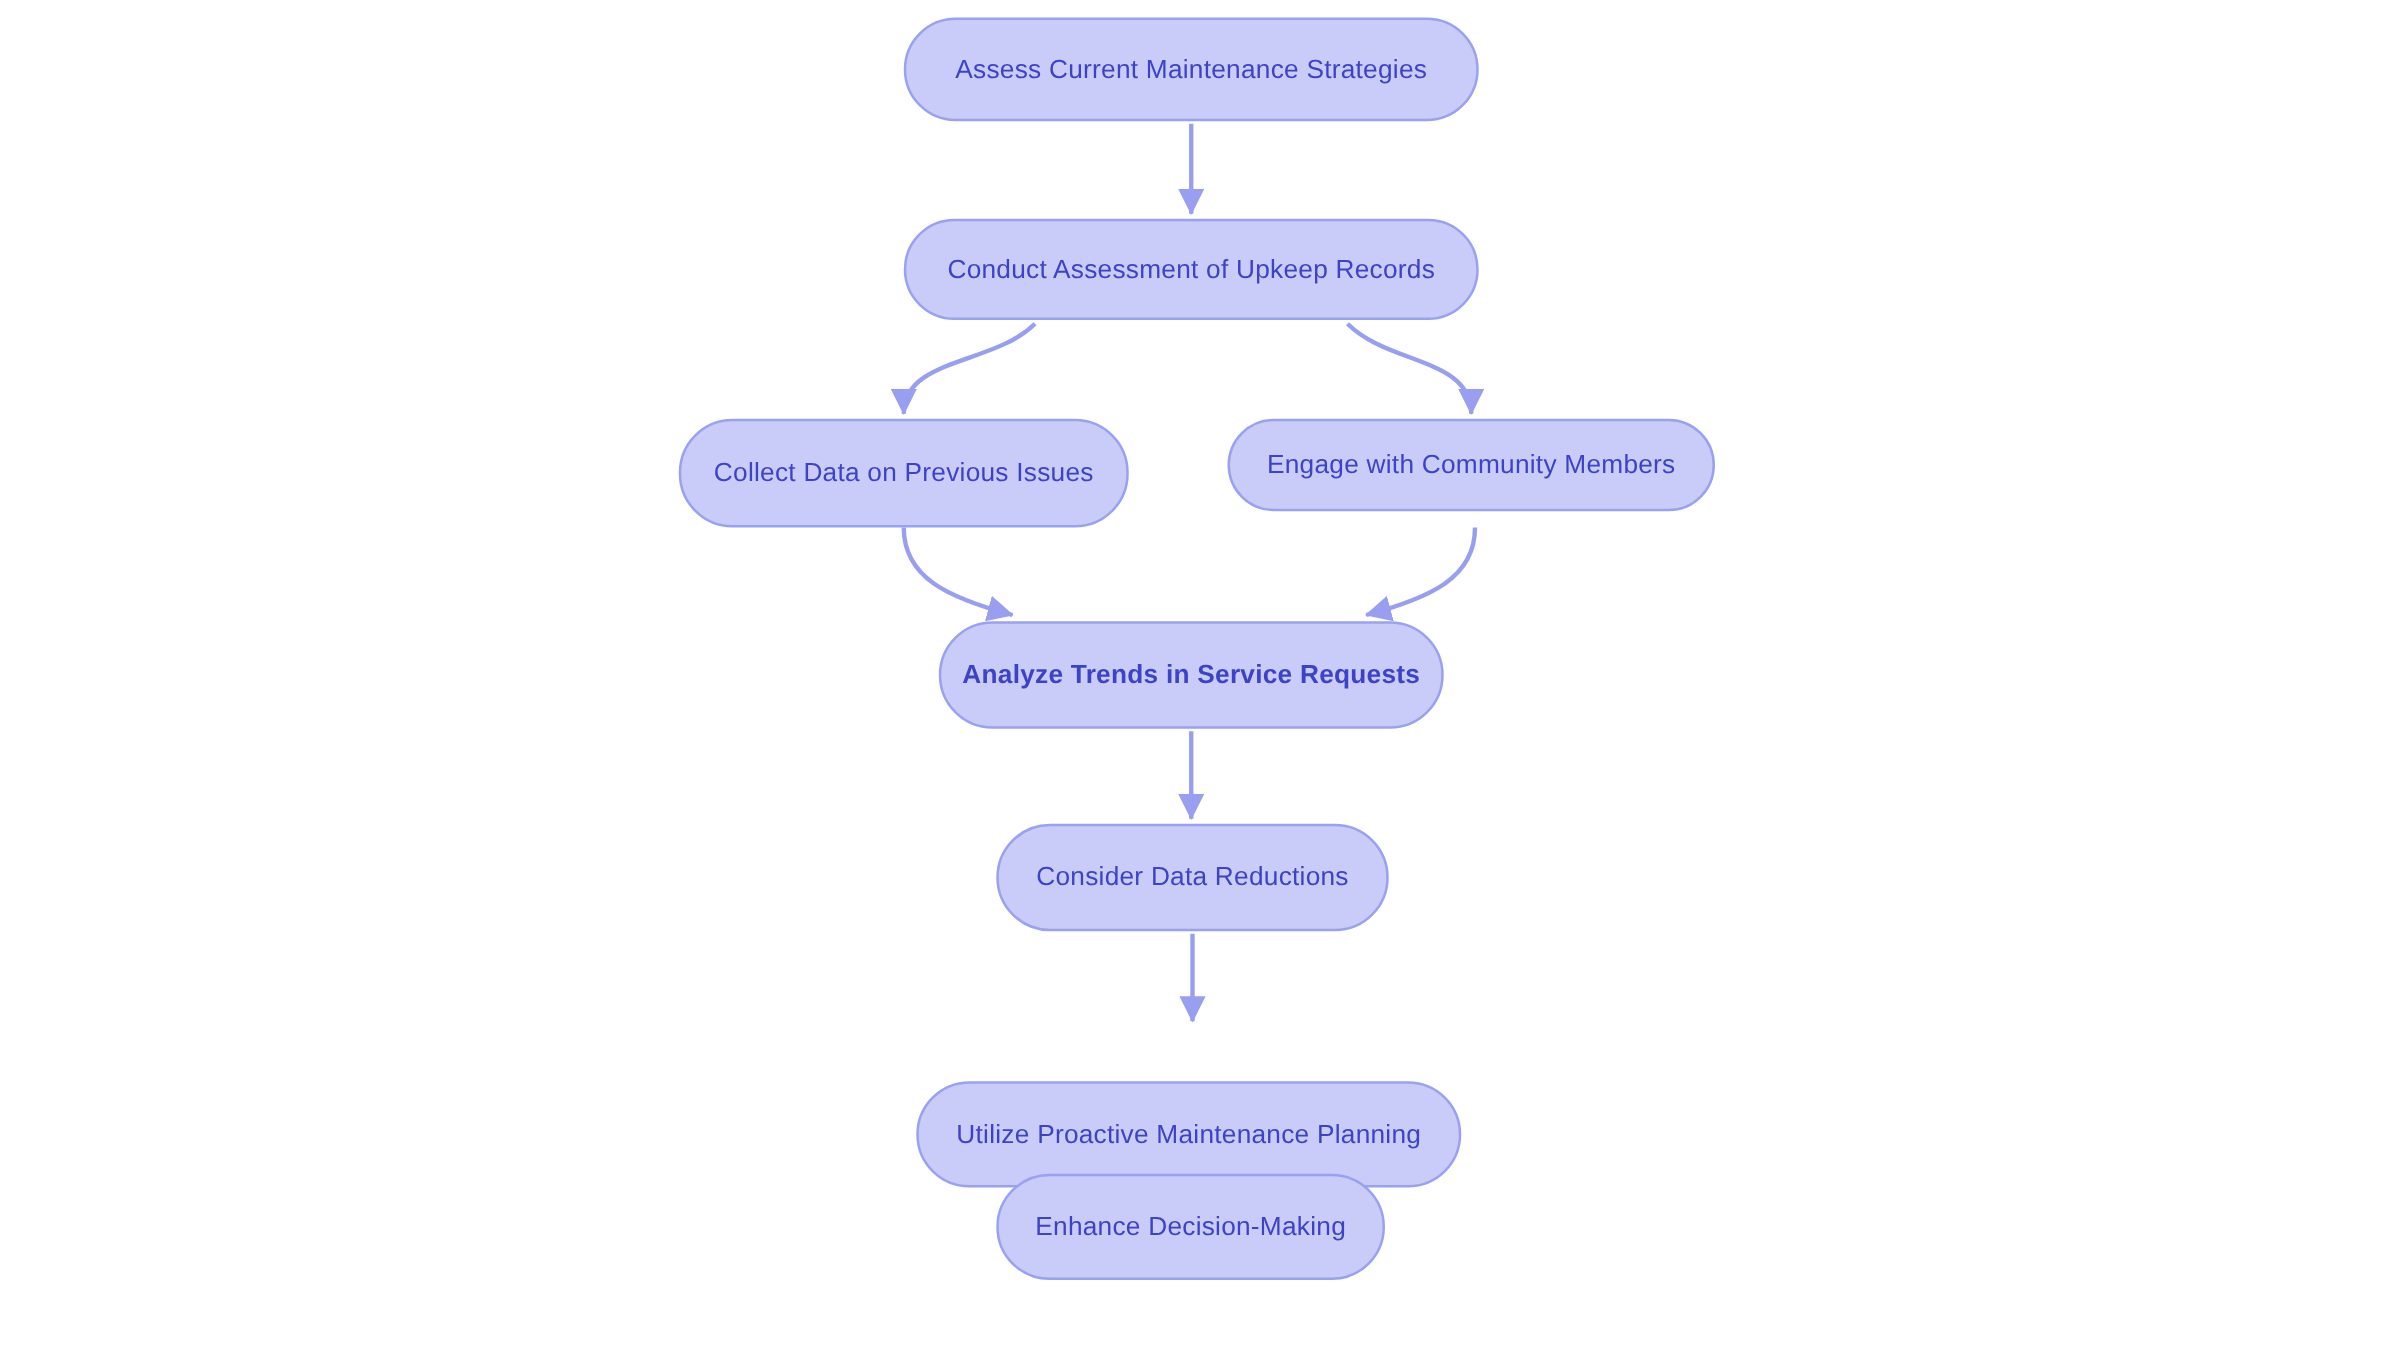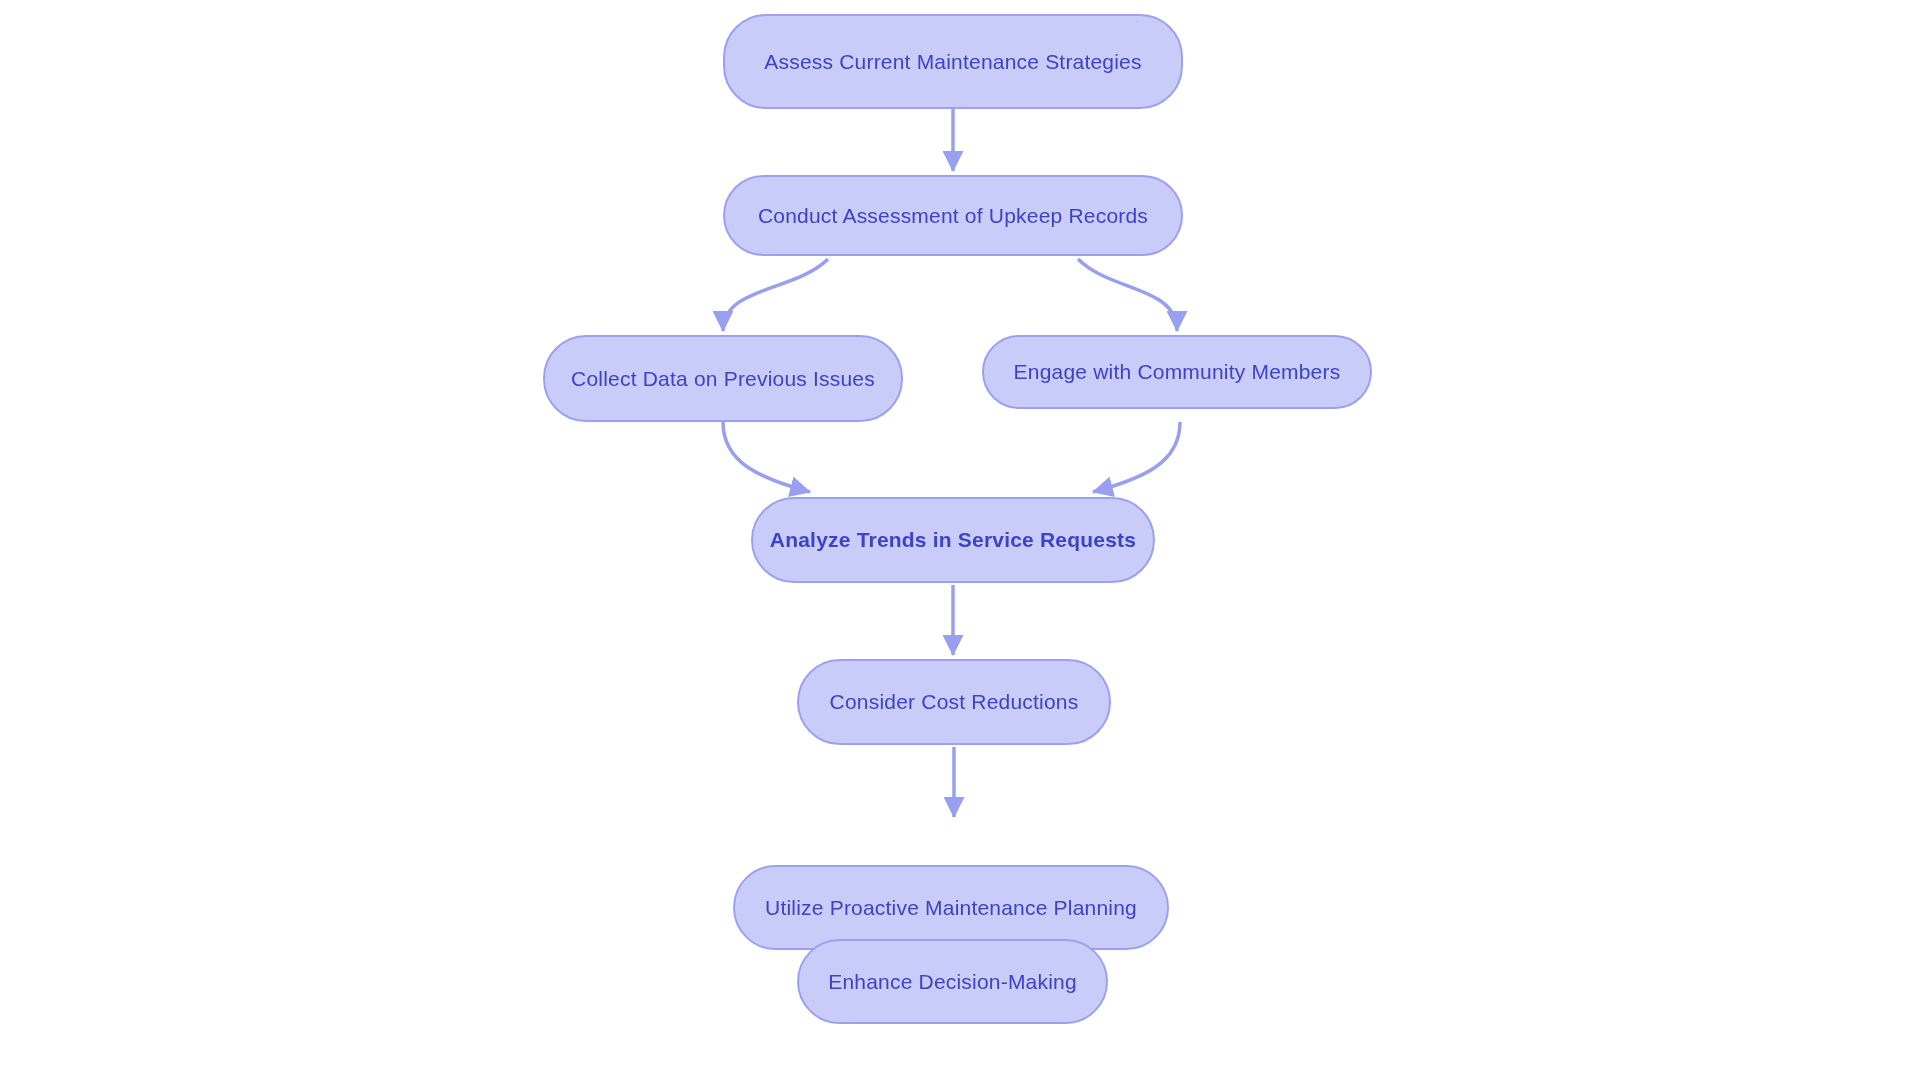--- a/index.html
+++ b/index.html
@@ -58,37 +58,37 @@
         <path class="edge" d="M828,259 C795,292 723,286 723,331" marker-end="url(#arrowhead)"></path>
         <path class="edge" d="M1078,259 C1111,292 1177,286 1177,331" marker-end="url(#arrowhead)"></path>
         <path class="edge" d="M723,422 C723,462 758,478 810,492" marker-end="url(#arrowhead)"></path>
         <path class="edge" d="M1180,422 C1180,462 1145,478 1093,492" marker-end="url(#arrowhead)"></path>
         <path class="edge" d="M953,585 L953,655" marker-end="url(#arrowhead)"></path>
         <path class="edge" d="M954,747 L954,817" marker-end="url(#arrowhead)"></path>
         <path class="edge" d="M951,907 L951,979" marker-end="url(#arrowhead)"></path>
       </g>
   </svg>
   <div id="node-layer">
-      <div class="node" style="left: 723px; top: 14px; width: 460px; height: 95px;">
+      <div class="node" style="left: 723px; top: 14px; width: 460px; height: 83px;">
         <span>Assess Current Maintenance Strategies</span>
       </div>
       <div class="node" style="left: 723px; top: 175px; width: 460px; height: 81px;">
         <span>Conduct Assessment of Upkeep Records</span>
       </div>
       <div class="node" style="left: 543px; top: 335px; width: 360px; height: 87px;">
         <span>Collect Data on Previous Issues</span>
       </div>
       <div class="node" style="left: 982px; top: 335px; width: 390px; height: 74px;">
         <span>Engage with Community Members</span>
       </div>
       <div class="node" style="left: 751px; top: 497px; width: 404px; height: 86px; font-weight: bold;">
         <span>Analyze Trends in Service Requests</span>
       </div>
       <div class="node" style="left: 797px; top: 659px; width: 314px; height: 86px;">
-        <span>Consider Cost Reductions</span>
+        <span>Consider Data Reductions</span>
       </div>
       <div class="node" style="left: 733px; top: 821px; width: 436px; height: 85px; margin-top: 44px;">
         <span>Utilize Proactive Maintenance Planning</span>
       </div>
       <div class="node" style="left: 797px; top: 939px; width: 311px; height: 85px;">
         <span>Enhance Decision-Making</span>
       </div>
     </div>
 </div>
 

